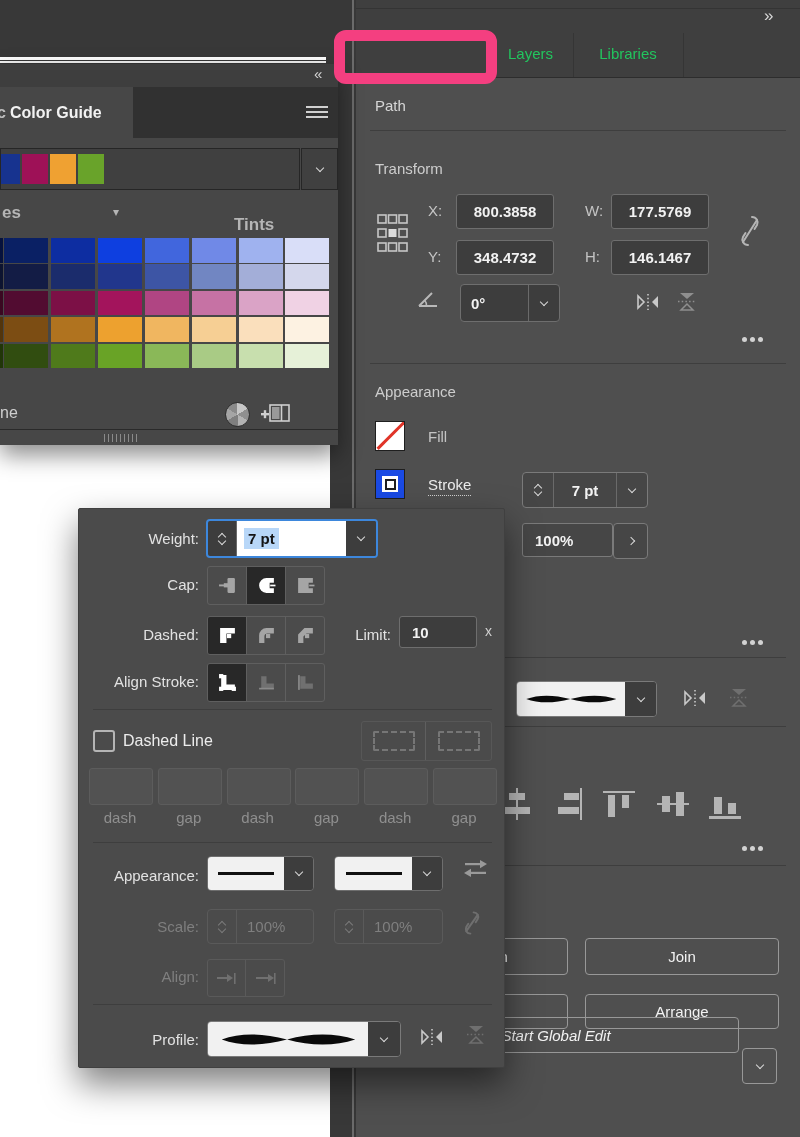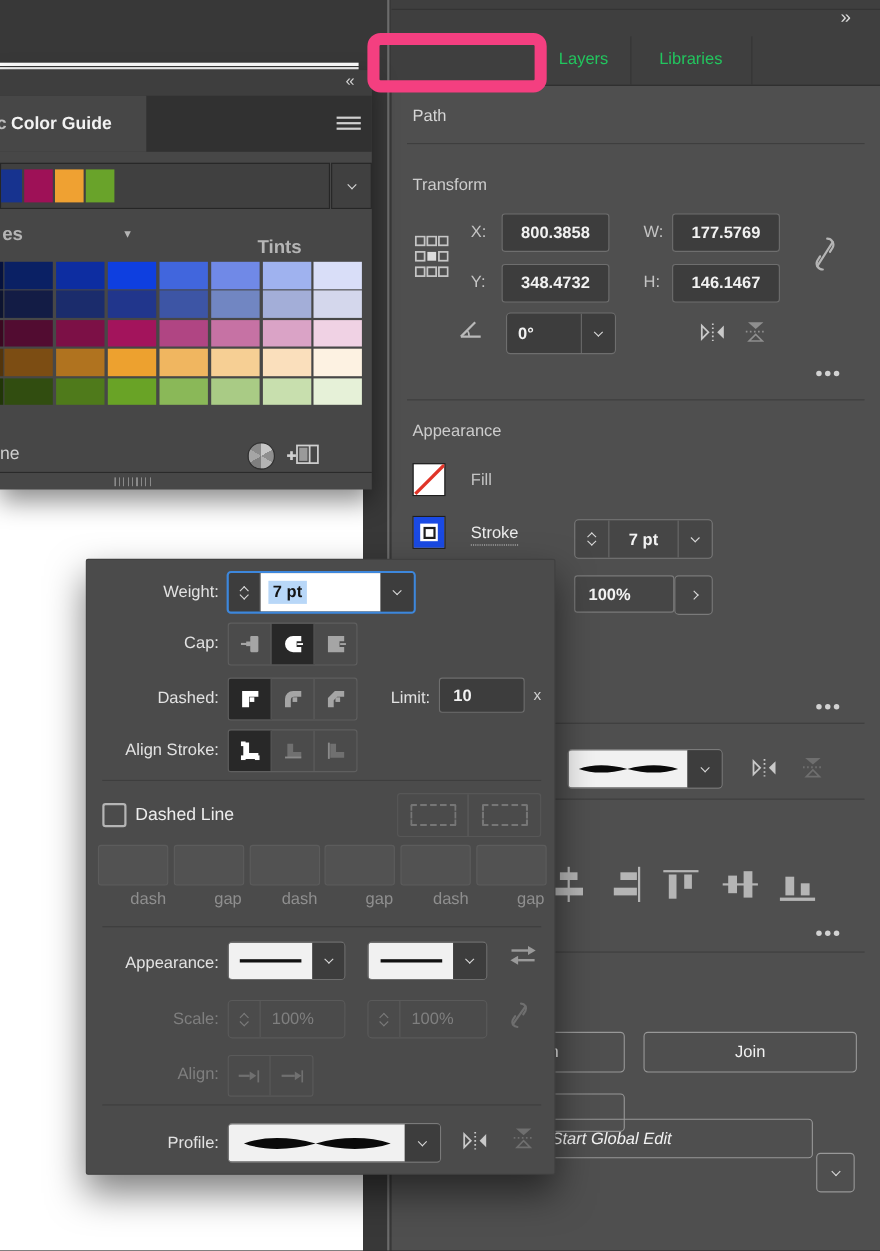--- a/index.html
+++ b/index.html
@@ -25,21 +25,21 @@
   .dots{position:absolute;width:5px;height:5px;border-radius:50%;background:#d2d2d2;
         box-shadow:8px 0 0 #d2d2d2,16px 0 0 #d2d2d2;}
   .bgrp{position:absolute;display:flex;border:1px solid #5f5f5f;border-radius:3px;overflow:hidden;}
   .bgrp .bt{width:38px;height:37px;display:flex;align-items:center;justify-content:center;
             border-right:1px solid #5f5f5f;background:transparent;}
   .bgrp .bt:last-child{border-right:none;}
   .bgrp .bt.sel{background:#282828;}
   .qbtn{position:absolute;background:none;border:1px solid #989898;border-radius:4px;color:#f2f2f2;
         font-size:15px;display:flex;align-items:center;justify-content:center;overflow:hidden;white-space:nowrap;}
   .dash-f{position:absolute;top:259px;width:62px;height:35px;background:#525252;border:1px solid #5c5c5c;border-radius:3px;}
-  .dash-l{position:absolute;top:300px;width:62px;text-align:right;color:#8f8f8f;}
+  .dash-l{position:absolute;top:300px;width:62px;text-align:center;color:#8f8f8f;}
   .sw{position:absolute;}
   .base-sw{position:absolute;top:90px;height:30px;}
   .hamb{position:absolute;width:22px;height:2px;background:#d0d0d0;box-shadow:0 5px 0 #d0d0d0,0 10px 0 #d0d0d0;}
   .tabtxt{position:absolute;font-weight:400;color:#22c55e;display:flex;align-items:center;justify-content:center;}
   .wheel{position:absolute;width:23px;height:23px;border-radius:50%;border:1px solid #2e2e2e;
          background:conic-gradient(#c7c7c7 0 60deg,#8f8f8f 0 120deg,#b3b3b3 0 180deg,#7f7f7f 0 240deg,#a5a5a5 0 300deg,#8a8a8a 0 360deg);}
   .checkbox{position:absolute;width:18px;height:18px;border:2px solid #b5b5b5;border-radius:3px;background:transparent;}
   .dashicon{width:38px;height:16px;border:2px dashed #767676;border-radius:2px;}
   svg{display:block;}
 </style>
@@ -230,20 +230,21 @@
           <rect x="6" y="10" width="8" height="17"></rect>
           <rect x="20" y="16" width="8" height="11"></rect>
       </svg>
     </div>
     <div class="dots" style="left:386px;top:846px;"></div>
     <div class="divider" style="left:14px;top:865px;width:416px;"></div>
 
     <div class="qbtn" style="left:17px;top:938px;width:193px;height:35px;">Offset Path</div>
     <div class="qbtn" style="left:229px;top:938px;width:192px;height:35px;">Join</div>
     <div class="qbtn" style="left:17px;top:994px;width:193px;height:33px;"></div>
+    <div class="qbtn" style="left:229px;top:994px;width:192px;height:33px;">Arrange</div>
     <div class="qbtn" style="left:17px;top:1017px;width:364px;height:34px;font-style:italic;">Start Global Edit</div>
     <div class="qbtn" style="left:386px;top:1048px;width:33px;height:34px;">
         <span class="chv down small"></span>
       </div>
   </div>
 
   <div class="abs" style="left:0;top:64px;width:338px;height:381px;background:#474747;box-shadow:0 10px 22px rgba(0,0,0,.45);">
     <div class="abs" style="left:0;top:0;width:338px;height:23px;background:#3e3e3e;">
       <div class="abs" style="left:314px;top:1px;font-size:15px;color:#d4d4d4;">«</div>
     </div>

